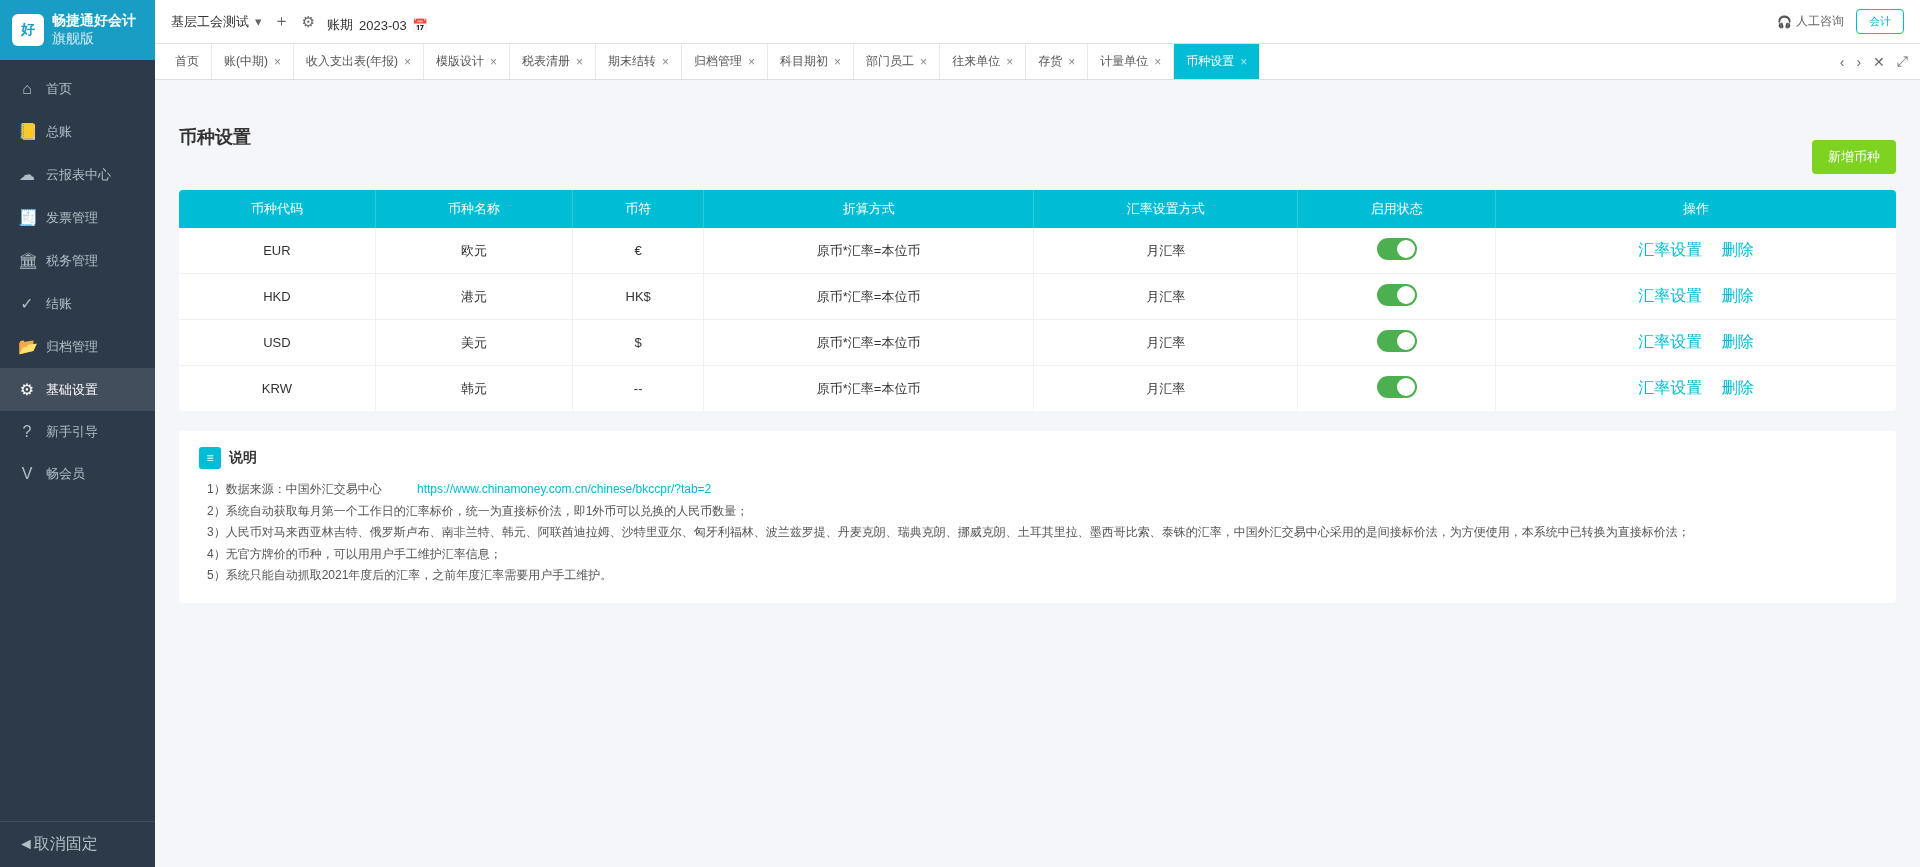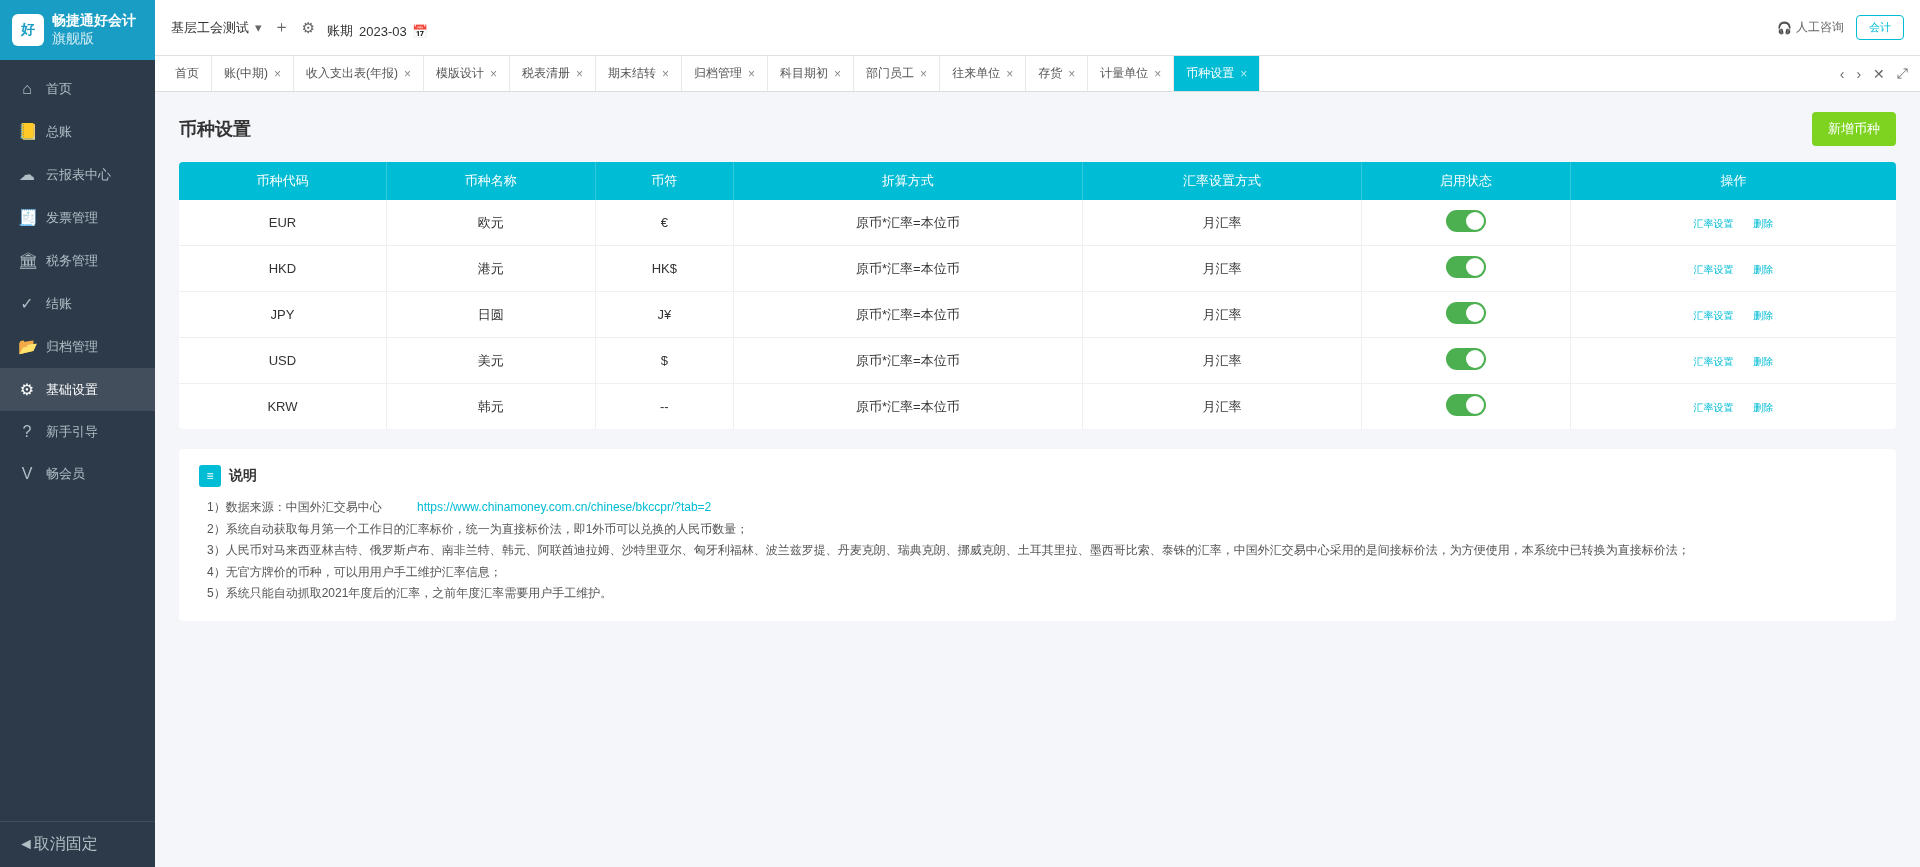--- a/index.html
+++ b/index.html
@@ -53,21 +53,21 @@
 
     
     .main { flex: 1; display: flex; flex-direction: column; overflow: hidden; }
 
     
     .topbar {
       background: #fff;
       border-bottom: 1px solid #e0e0e0;
       display: flex; align-items: center;
       padding: 0 16px;
-      height: 56px;
+      height: 44px;
       gap: 12px;
     }
     .topbar-company {
       display: flex; align-items: center; gap: 6px;
       font-size: 13px; color: #333; font-weight: 500;
     }
     .topbar-dropdown { color: #666; cursor: pointer; }
     .topbar-add { color: #666; cursor: pointer; font-size: 16px; }
     .topbar-settings { color: #666; cursor: pointer; font-size: 15px; }
     .topbar-period { display: flex; align-items: center; gap: 6px; font-size: 13px; color: #333; margin-top: 7px; }
@@ -125,20 +125,21 @@
     }
     .btn-new {
       background: #7ed321;
       color: #fff;
       border: none;
       padding: 8px 16px;
       border-radius: 4px;
       font-size: 13px;
       cursor: pointer;
       font-weight: 500;
+      margin-top: 40px;
     }
 
     
     .data-table {
       width: 100%;
       border-collapse: collapse;
       background: #fff;
       border-radius: 4px;
       overflow: hidden;
       margin-bottom: 20px;
@@ -186,21 +187,21 @@
       border-radius: 50%;
       position: absolute;
       top: 2px; right: 2px;
       transition: right 0.2s;
     }
 
     
     .action-link {
       color: #00bcd4;
       cursor: pointer;
-      font-size: 10px;
+      font-size: 16px;
       margin: 0 8px;
       text-decoration: none;
     }
 
     
     .note-section {
       background: #fff;
       border-radius: 4px;
       padding: 16px 20px;
       margin-top: 8px;
@@ -415,36 +416,20 @@
       <div class="toggle-wrap">
                 <div class="toggle"></div>
               </div>
     </td>
     <td>
       <a class="action-link">汇率设置</a>
       <a class="action-link">删除</a>
     </td>
   </tr>
           <tr>
-    <td>JPY</td>
-    <td>日圆</td>
-    <td>J¥</td>
-    <td>原币*汇率=本位币</td>
-    <td>月汇率</td>
-    <td>
-      <div class="toggle-wrap">
-                <div class="toggle"></div>
-              </div>
-    </td>
-    <td>
-      <a class="action-link">汇率设置</a>
-      <a class="action-link">删除</a>
-    </td>
-  </tr>
-          <tr>
     <td>USD</td>
     <td>美元</td>
     <td>$</td>
     <td>原币*汇率=本位币</td>
     <td>月汇率</td>
     <td>
       <div class="toggle-wrap">
                 <div class="toggle"></div>
               </div>
     </td>

